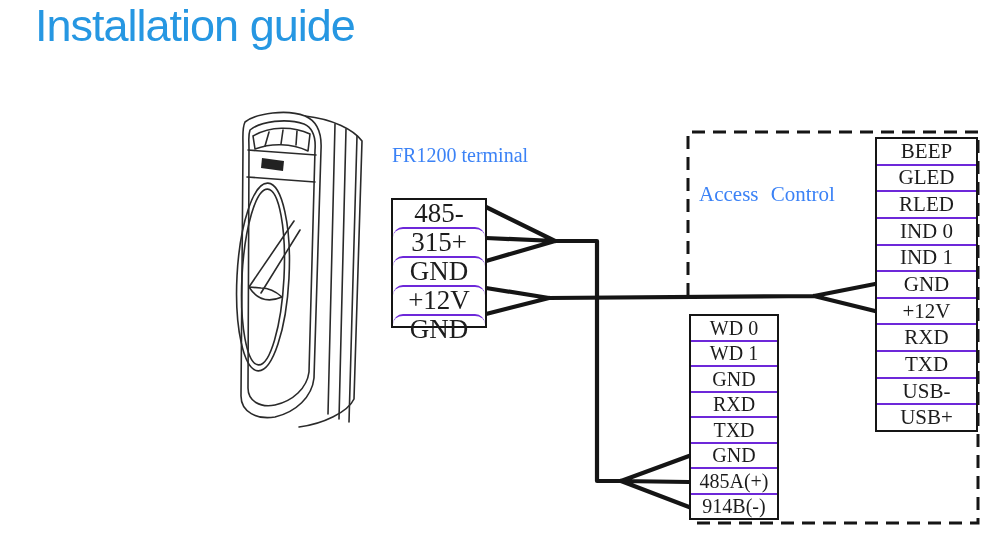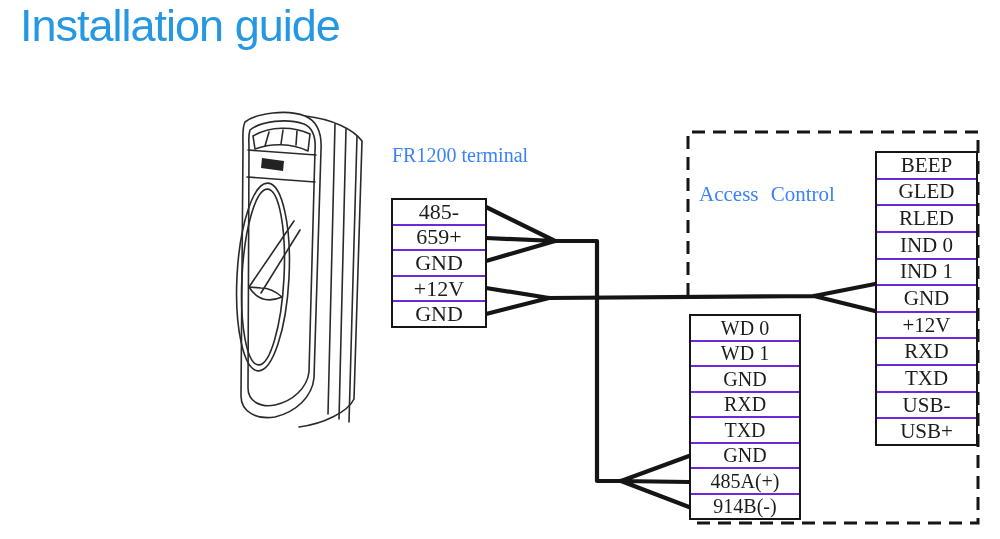--- a/index.html
+++ b/index.html
@@ -1,20 +1,20 @@
 <!DOCTYPE html>
 <html><head>
 <meta charset="utf-8">
 <style>
   html,body{margin:0;padding:0;background:#ffffff;}
   body{width:1000px;height:539px;position:relative;overflow:hidden;
        font-family:"Liberation Serif", serif;color:#1a1a1a;}
 
   .page-title{
-    position:absolute;left:20px;top:0px;
+    position:absolute;left:35px;top:0px;
     font-family:"Liberation Sans", sans-serif;
     font-weight:400;font-size:45px;letter-spacing:-1px;
     color:#2697e2;white-space:nowrap;
   }
 
   svg.layer{position:absolute;left:0;top:0;width:1000px;height:539px;z-index:1;}
 
   .device-svg{position:absolute;left:215px;top:90px;width:190px;height:345px;z-index:2;}
 
   .term-block{
@@ -23,23 +23,23 @@
     display:flex;flex-direction:column;
   }
   .term-block .pin{
     flex:1;display:flex;align-items:center;justify-content:center;
     font-size:20px;line-height:1;white-space:nowrap;
     color:#1c1c1c;letter-spacing:0px;
   }
   .term-block .pin + .pin{border-top:2px solid #6d28d9;}
 
   #reader-block{left:391px;top:198px;width:96px;height:130px;}
-  #reader-block .pin{font-size:22px;}
-  #wiegand-block{left:689px;top:314px;width:112px;height:206px;}
-  #controller-block{left:875px;top:137px;width:103px;height:295px;margin-top:14px;}
+  #reader-block .pin{font-size:27px;border-radius:10px;}
+  #wiegand-block{left:689px;top:314px;width:90px;height:206px;}
+  #controller-block{left:875px;top:137px;width:103px;height:295px;}
   #controller-block .pin{font-size:21px;}
 
   .diagram-label{
     position:absolute;z-index:3;white-space:nowrap;
     font-size:20px;color:#3b82f6;
   }
   #reader-label{left:392px;top:144px;font-size:20px;}
   #access-label{left:699px;top:182px;font-size:21px;word-spacing:7px;font-family:Liberation Serif, serif;}
 </style>
 </head>
@@ -88,21 +88,21 @@
     <path d="M85,140 L46,203"></path>
     <path d="M34,197 Q46,216 67,207 Q57,198 46,198 Z"></path>
   </g>
 </svg>
 
 <div class="diagram-label" id="reader-label">FR1200 terminal</div>
 <div class="diagram-label" id="access-label">Access Control</div>
 
 <div class="term-block" id="reader-block">
     <div class="pin">485-</div>
-    <div class="pin">659+</div>
+    <div class="pin">315+</div>
     <div class="pin">GND</div>
     <div class="pin">+12V</div>
     <div class="pin">GND</div>
   </div>
 
 <div class="term-block" id="wiegand-block">
     <div class="pin">WD 0</div>
     <div class="pin">WD 1</div>
     <div class="pin">GND</div>
     <div class="pin">RXD</div>

